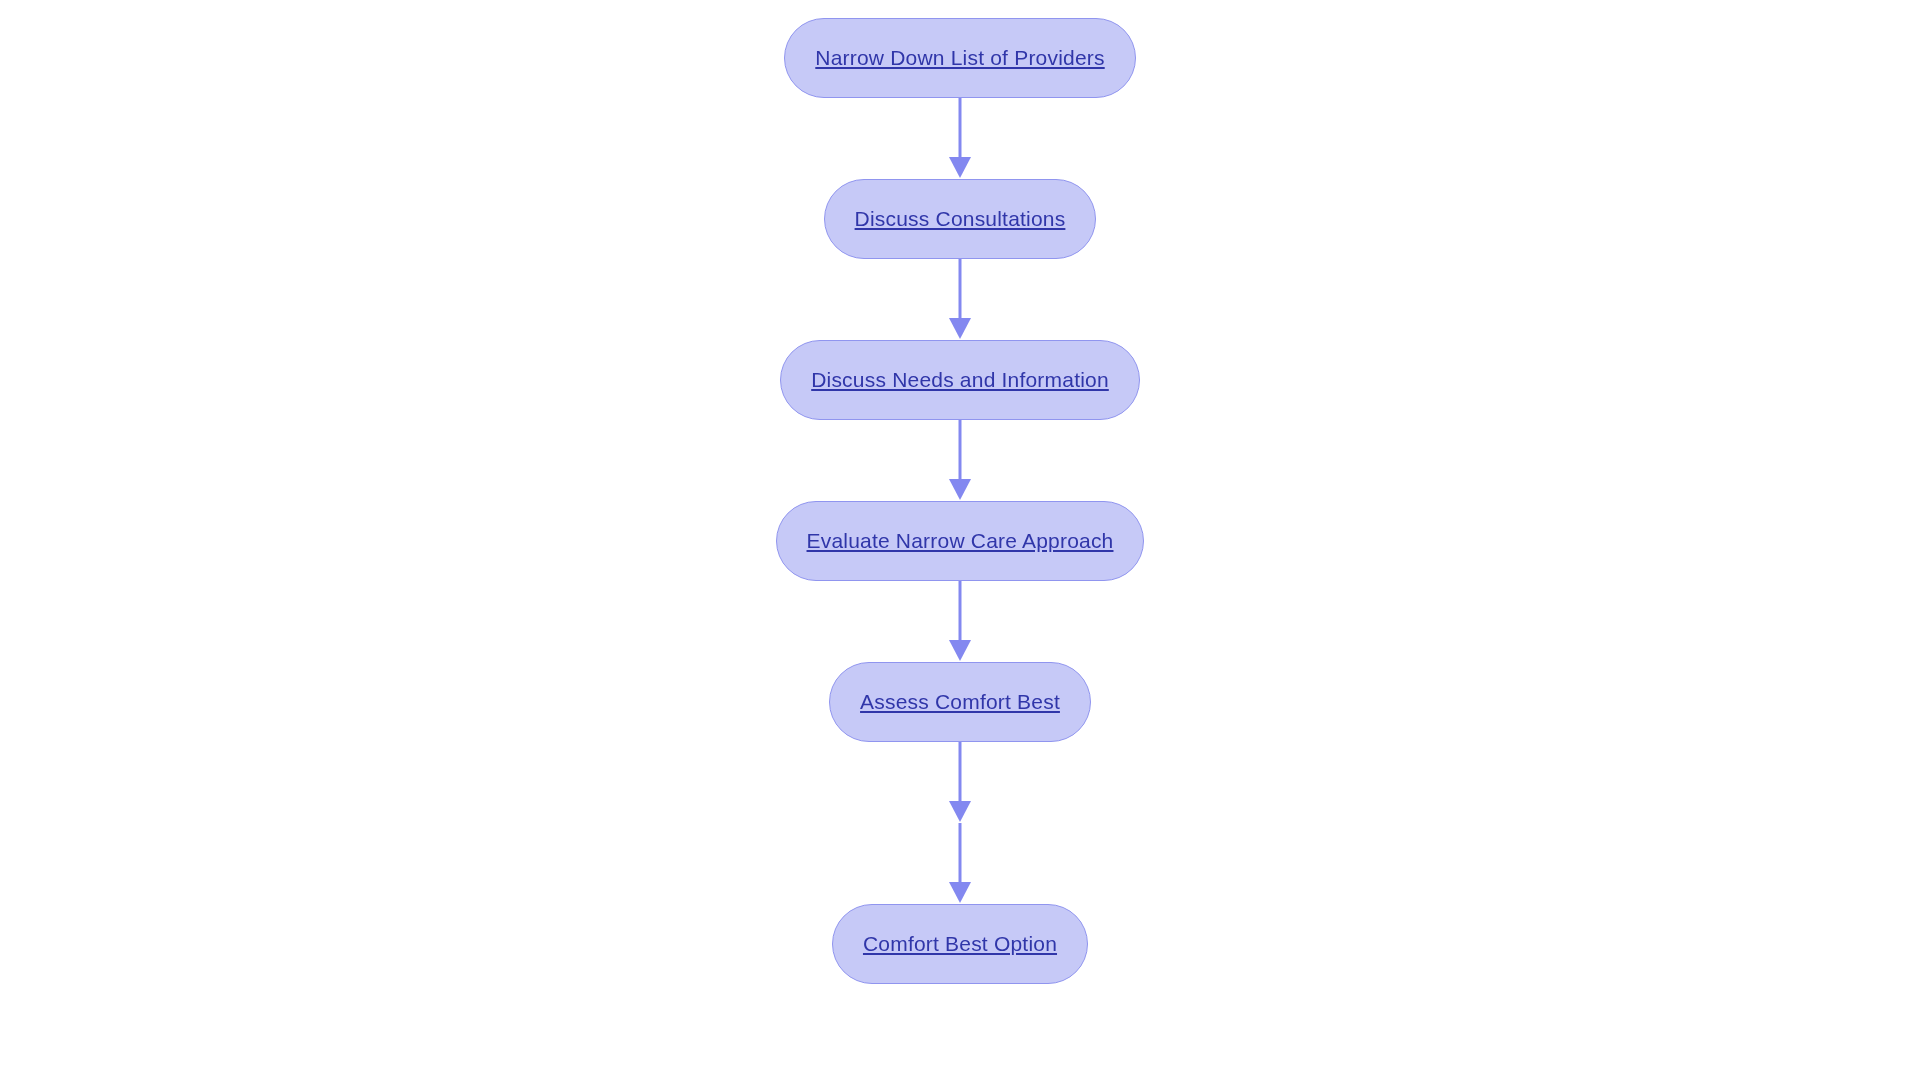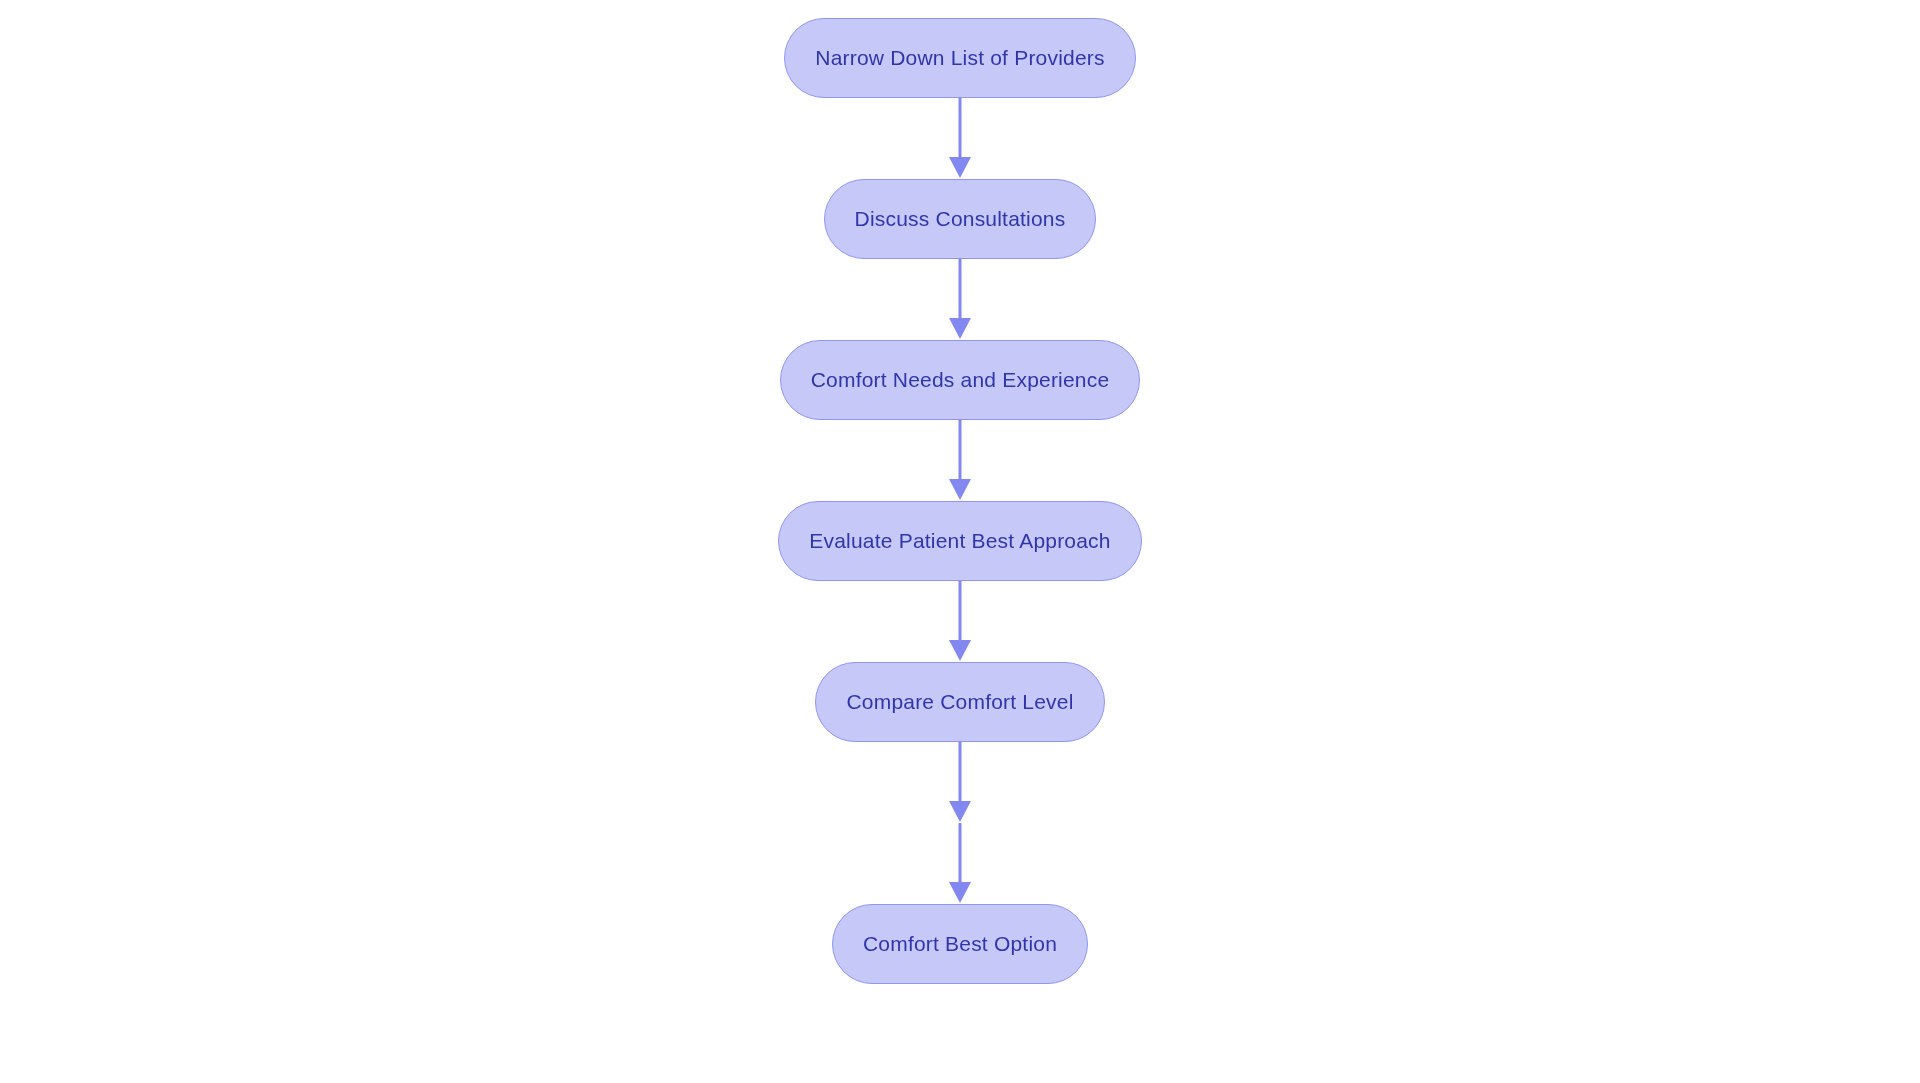--- a/index.html
+++ b/index.html
@@ -34,20 +34,21 @@
     align-items: center;
     justify-content: center;
     padding: 0 30px;
     border-radius: 40px;
     background: var(--node-fill);
     border: 1.6px solid var(--node-border);
     color: var(--node-text);
     font-size: 21px;
     letter-spacing: 0.2px;
     white-space: nowrap;
+    text-decoration: underline;
   }
   .flow-arrow {
     display: block;
     color: var(--arrow);
     flex: 0 0 auto;
   }
 </style>
 </head>
 <body>
 
@@ -65,39 +66,39 @@
   <div class="flow-node">
     <span>Discuss Consultations</span>
   </div>
 
   <svg class="flow-arrow" width="26" height="81" viewBox="0 0 26 81">
     <line x1="13" y1="0" x2="13" y2="60" stroke="currentColor" stroke-width="3"></line>
     <polygon points="2,59 24,59 13,80" fill="currentColor"></polygon>
   </svg>
 
   <div class="flow-node">
-    <span>Comfort Needs and Experience</span>
+    <span>Discuss Needs and Information</span>
   </div>
 
   <svg class="flow-arrow" width="26" height="81" viewBox="0 0 26 81">
     <line x1="13" y1="0" x2="13" y2="60" stroke="currentColor" stroke-width="3"></line>
     <polygon points="2,59 24,59 13,80" fill="currentColor"></polygon>
   </svg>
 
   <div class="flow-node">
-    <span>Evaluate Patient Best Approach</span>
+    <span>Evaluate Narrow Care Approach</span>
   </div>
 
   <svg class="flow-arrow" width="26" height="81" viewBox="0 0 26 81">
     <line x1="13" y1="0" x2="13" y2="60" stroke="currentColor" stroke-width="3"></line>
     <polygon points="2,59 24,59 13,80" fill="currentColor"></polygon>
   </svg>
 
   <div class="flow-node">
-    <span>Compare Comfort Level</span>
+    <span>Assess Comfort Best</span>
   </div>
 
   <svg class="flow-arrow" width="26" height="81" viewBox="0 0 26 81">
     <line x1="13" y1="0" x2="13" y2="60" stroke="currentColor" stroke-width="3"></line>
     <polygon points="2,59 24,59 13,80" fill="currentColor"></polygon>
   </svg>
 
 
   <svg class="flow-arrow" width="26" height="81" viewBox="0 0 26 81">
     <line x1="13" y1="0" x2="13" y2="60" stroke="currentColor" stroke-width="3"></line>

